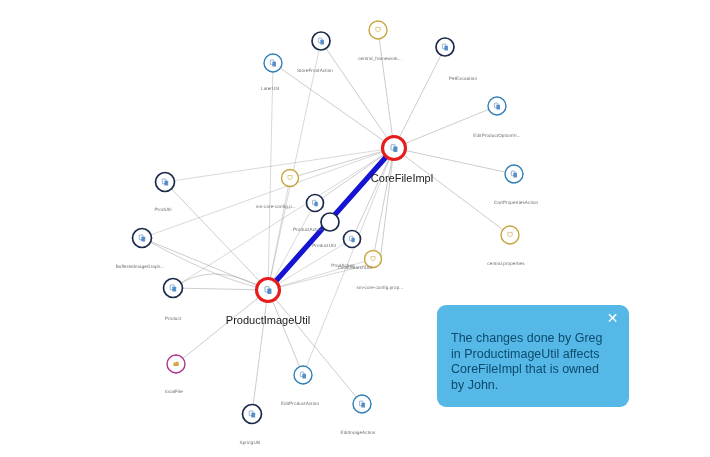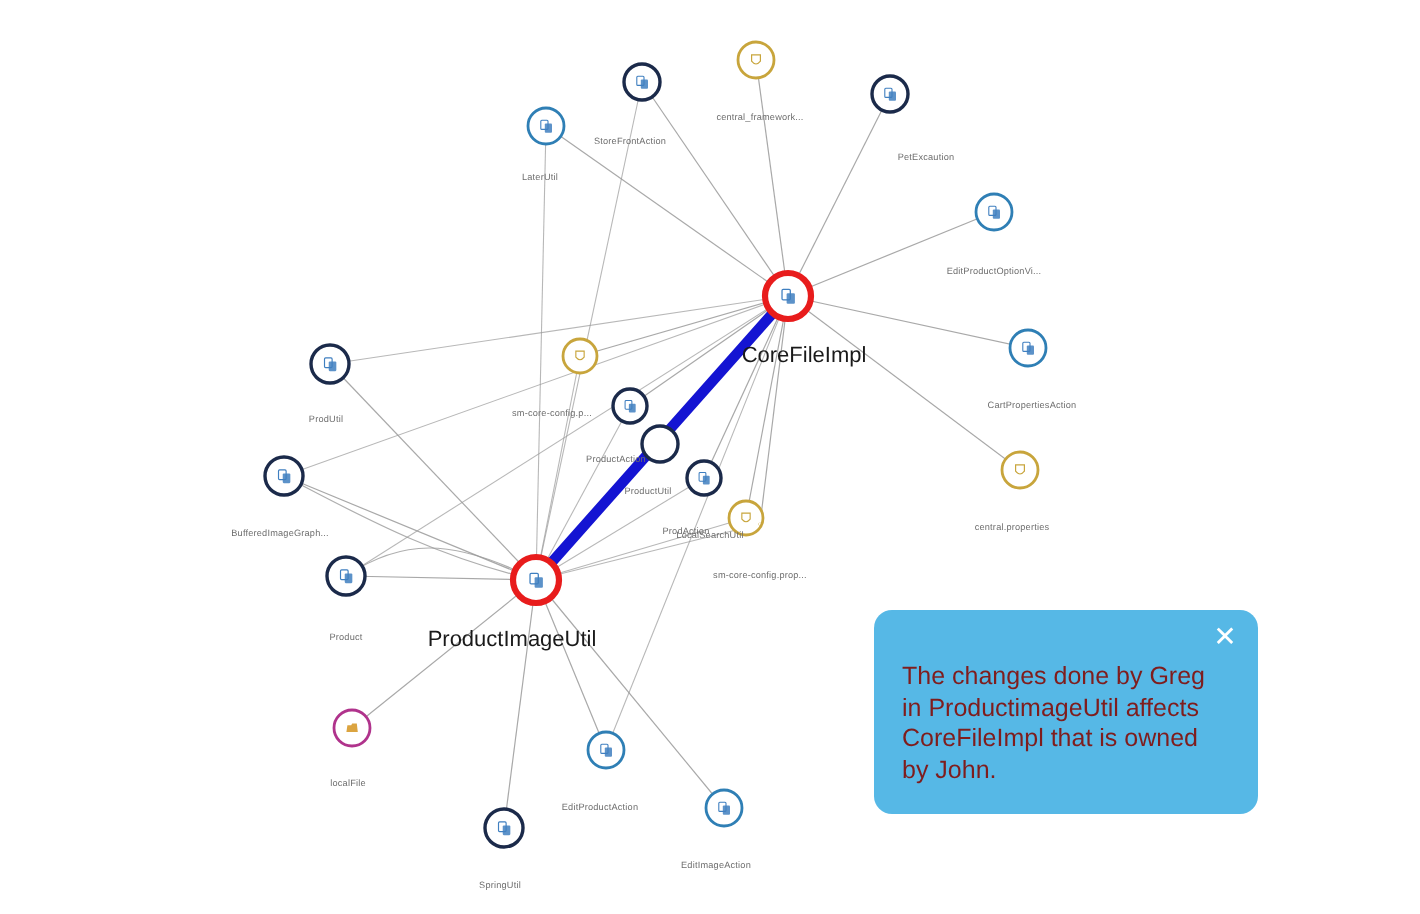--- a/index.html
+++ b/index.html
@@ -35,21 +35,21 @@
   #tooltip-card{
     position:absolute;
     left:437px;top:305px;
     width:192px;height:102px;
     background:#56b8e6;
     border-radius:9px;
     box-sizing:border-box;
     padding:26px 14px 10px 14px;
   }
   #tooltip-text{
-    color:#7f1d1d;
+    color:#0c4a6e;
     font-size:12.5px;
     line-height:15.5px;
     font-family:"Liberation Sans", sans-serif;
     margin:0;
   }
   #tooltip-close{
     position:absolute;
     right:9px;top:6px;
     width:15px;height:15px;
     color:#ffffff;
@@ -263,19 +263,19 @@
     <div class="node-label" style="left: 355px; top: 265px;">LocalSearchUtil</div>
     <div class="node-label" style="left: 380px; top: 285px;">sm-core-config.prop...</div>
     <div class="node-label" style="left: 163px; top: 207px;">ProdUtil</div>
     <div class="node-label" style="left: 140px; top: 264px;">BufferedImageGraph...</div>
     <div class="node-label" style="left: 173px; top: 316px;">Product</div>
     <div class="node-label" style="left: 174px; top: 389px;">localFile</div>
     <div class="node-label" style="left: 250px; top: 440px;">SpringUtil</div>
     <div class="node-label" style="left: 300px; top: 401px;">EditProductAction</div>
     <div class="node-label" style="left: 358px; top: 430px;">EditImageAction</div>
     <div class="hub-label" style="left: 394px; top: 172px; padding-left: 16px;">CoreFileImpl</div>
-    <div class="hub-label" style="left: 256px; top: 314px; text-align: right;">ProductImageUtil</div>
+    <div class="hub-label" style="left: 268px; top: 314px; text-align: right;">ProductImageUtil</div>
   </div>
 
 <div id="tooltip-card">
   <div id="tooltip-close">✕</div>
   <p id="tooltip-text">The changes done by Greg in ProductimageUtil affects CoreFileImpl that is owned by John.</p>
 </div>
 
 </body></html>

